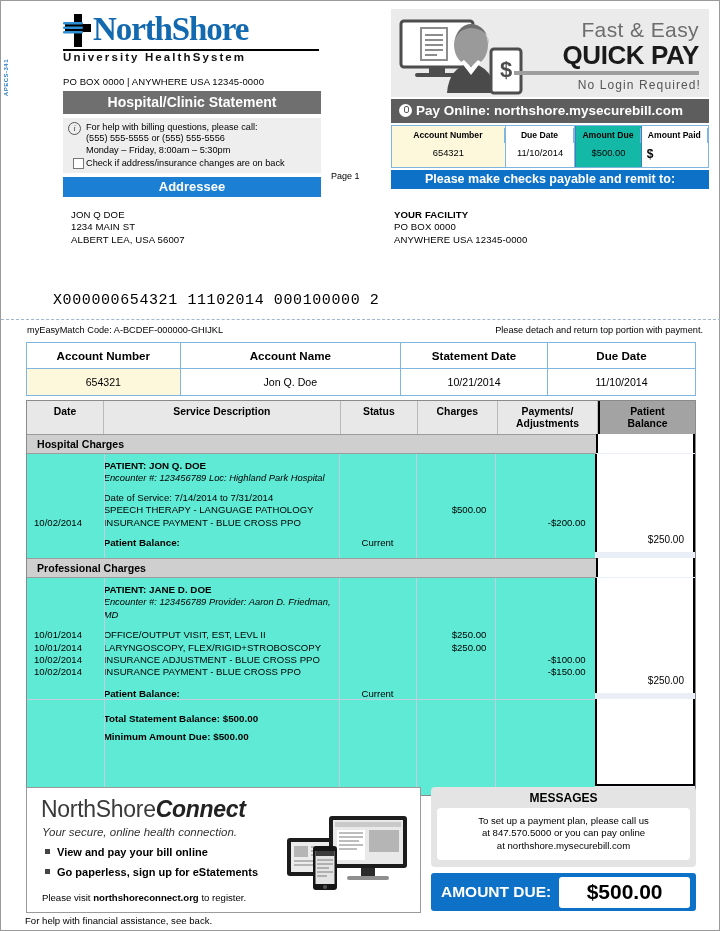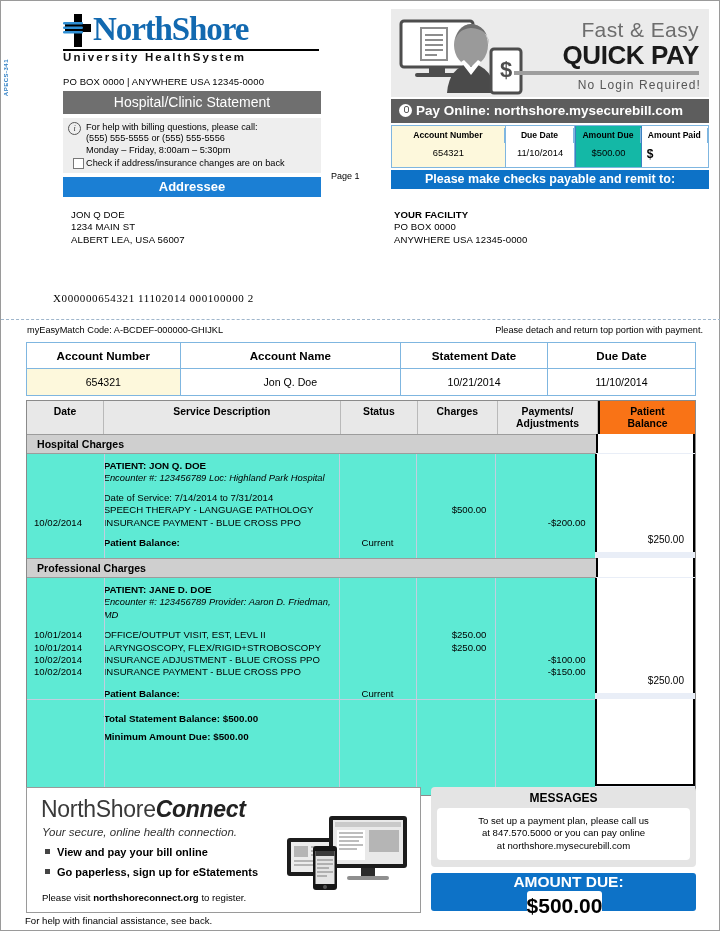--- a/index.html
+++ b/index.html
@@ -12,21 +12,21 @@
 
   
   .tl{position:absolute;left:62px;top:12px;width:258px;}
   .logo{position:relative;height:46px;}
   .logo svg{position:absolute;left:0;top:0;}
   .logo-word{position:absolute;left:30px;top:-2px;font-size:33px;font-weight:bold;color:#1269b0;
     letter-spacing:-1.1px;font-family:"Liberation Serif",serif;}
   .logo-rule{position:absolute;left:0;top:36px;width:256px;height:2px;background:#000;}
   .logo-sub{position:absolute;left:0;top:38px;font-size:11.5px;font-weight:bold;letter-spacing:2.1px;color:#111;}
   .po{font-size:9.5px;margin-top:17px;color:#000;letter-spacing:.1px;}
-  .gbar{margin-top:4px;background:#6f6f6f;color:#fff;text-align:center;font-size:14px;font-weight:normal;padding:3px 0 4px;}
+  .gbar{margin-top:4px;background:#6f6f6f;color:#fff;text-align:center;font-size:14px;font-weight:bold;padding:3px 0 4px;}
   .helpbox{margin-top:4px;background:#eeeeee;padding:4px 5px 4px 6px;position:relative;}
   .helpline{font-size:9.2px;line-height:11.4px;padding-left:17px;}
   .iicon{position:absolute;left:5px;top:4px;width:11px;height:11px;border:1px solid #555;border-radius:50%;
     font-size:8px;line-height:11px;text-align:center;font-family:"Liberation Serif",serif;font-style:italic;color:#333;}
   .cbrow{position:relative;padding-left:17px;font-size:9.2px;line-height:12px;margin-top:1px;}
   .cbox{position:absolute;left:4px;top:1px;width:9px;height:9px;border:1px solid #777;background:#fff;}
   .bluebar{margin-top:4px;background:#1b7fd4;color:#fff;text-align:center;font-size:13px;font-weight:bold;padding:2px 0 3px;}
   .pageno{position:absolute;left:330px;top:170px;font-size:9px;}
 
   
@@ -50,21 +50,21 @@
   .s3{width:21%;background:#14b8a6;border-left:1px solid #3d7fc0!important;border-right:1px solid #3d7fc0!important;}
   .s4{width:21%;background:#fff;}
   .s4 .val{font-weight:bold;font-size:12px;text-align:left;padding-left:5px;}
   .remitbar{background:#0d72c7;color:#fff;text-align:center;font-size:12.5px;font-weight:bold;padding:2px 8px 3px;margin-top:2px;}
 
   
   .addr{position:absolute;font-size:9.6px;line-height:12.4px;letter-spacing:.1px;}
   .addr-cust{left:70px;top:208px;}
   .addr-fac{left:393px;top:208px;}
   .addr-fac .b{font-weight:bold;}
-  .scanline{position:absolute;left:52px;top:291px;font-size:11px;font-family:Liberation Serif, serif;letter-spacing:.6px;}
+  .scanline{position:absolute;left:52px;top:291px;font-size:15px;font-family:Liberation Mono, monospace;letter-spacing:.6px;}
 
   
   .perf{position:absolute;left:0;top:318px;width:720px;border-top:1px dashed #9fb6cc;}
   .easymatch{position:absolute;left:26px;top:324px;font-size:9.2px;}
   .detach{position:absolute;right:16px;top:324px;font-size:9.2px;}
 
   
   .acct{position:absolute;left:25px;top:341px;width:670px;border:1px solid #7fb6e0;box-sizing:border-box;}
   .acct-row{display:flex;}
   .acct-row>div{border-right:1px solid #7fb6e0;box-sizing:border-box;text-align:center;}
@@ -75,21 +75,21 @@
   .yel{background:#fdf8dc;}
 
   
   .tbl{position:absolute;left:25px;top:399px;width:670px;border:1px solid #8a8a8a;box-sizing:border-box;background:#e9eef7;}
   .trow{display:flex;}
   .trow>div{box-sizing:border-box;}
   .th{background:#e8e8e8;font-size:10.4px;font-weight:bold;text-align:center;padding:5px 0 5px;border-right:1px solid #b9b9b9;line-height:11.5px;}
   .th:last-child{border-right:none;}
   .k1{width:11.5%;} .k2{width:35.5%;} .k3{width:11.5%;} .k4{width:12%;} .k5{width:15%;} .k6{width:14.5%;}
   .pbcol{border-left:2px solid #000;border-right:2px solid #000;background:#fff;}
-  .pbhead{background:#f97316;border-top:0;}
+  .pbhead{background:#a3a3a3;border-top:0;}
   .secbar{background:#cfcfcf;font-size:10.6px;font-weight:bold;padding:3px 0 3px 10px;
     border-top:1px solid #9c9c9c;border-bottom:1px solid #9c9c9c;}
   .secbar-wrap{display:flex;}
   .secbar-wrap .fill{width:85.5%;}
   .secbar-wrap .pb{width:14.5%;background:#fff;border-left:2px solid #000;border-right:2px solid #000;}
   .body-wrap{display:flex;}
   .body-left{width:85.5%;position:relative;background:#5eead4;}
   .body-pb{width:14.5%;background:#fff;border-left:2px solid #000;border-right:2px solid #000;position:relative;}
   .dl{display:flex;font-size:9.6px;line-height:12.4px;}
   .dl .d{width:13.5%;padding-left:7px;box-sizing:border-box;}
@@ -111,21 +111,21 @@
   .bullet:before{content:"";display:inline-block;width:5px;height:5px;background:#444;margin-right:7px;vertical-align:2px;}
   .b1{top:58px;} .b2{top:78px;}
   .promo-v{position:absolute;left:15px;top:104px;font-size:9.6px;}
   .promo-v b{font-weight:bold;}
   .devices{position:absolute;right:10px;top:26px;}
 
   .msgbox{position:absolute;left:430px;top:786px;width:265px;height:80px;background:#e4e4e4;border-radius:4px;box-sizing:border-box;}
   .msg-t{text-align:center;font-size:12px;font-weight:bold;padding:4px 0 3px;}
   .msg-in{background:#fff;border-radius:4px;margin:0 6px;padding:7px 4px 8px;font-size:9.6px;line-height:12.4px;text-align:center;}
   .amtbar{position:absolute;left:430px;top:872px;width:265px;height:38px;background:#0d72c7;border-radius:3px;
-    display:flex;align-items:center;box-sizing:border-box;flex-direction:column;}
+    display:flex;align-items:center;box-sizing:border-box;}
   .amt-l{color:#fff;font-size:15.5px;font-weight:bold;padding-left:10px;}
   .amt-v{background:#fff;border-radius:3px;margin-left:8px;margin-right:6px;flex:1;text-align:center;
     font-size:21px;font-weight:bold;padding:3px 0 4px;}
   .footnote{position:absolute;left:24px;top:914px;font-size:9.6px;}
 </style>
 </head>
 <body>
 
 <div class="page">
 

